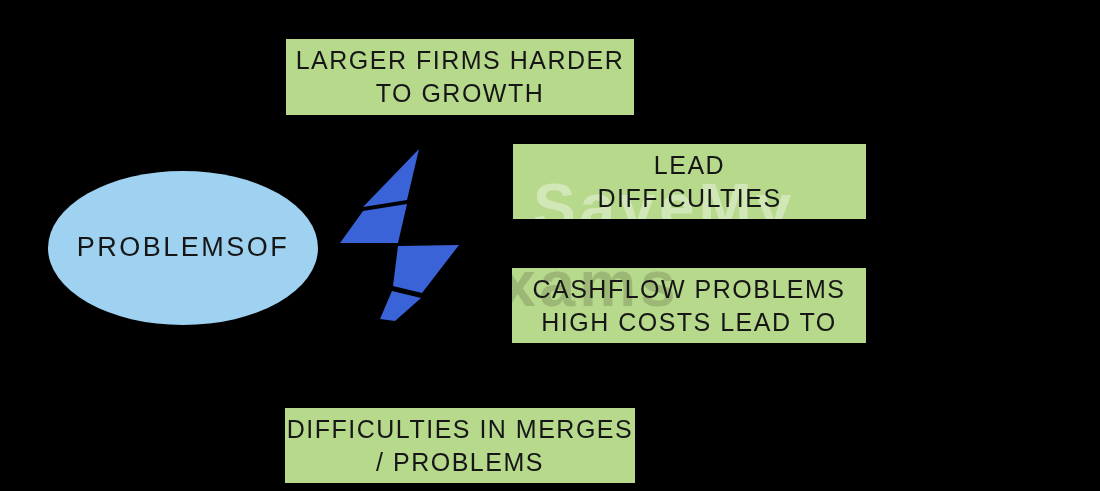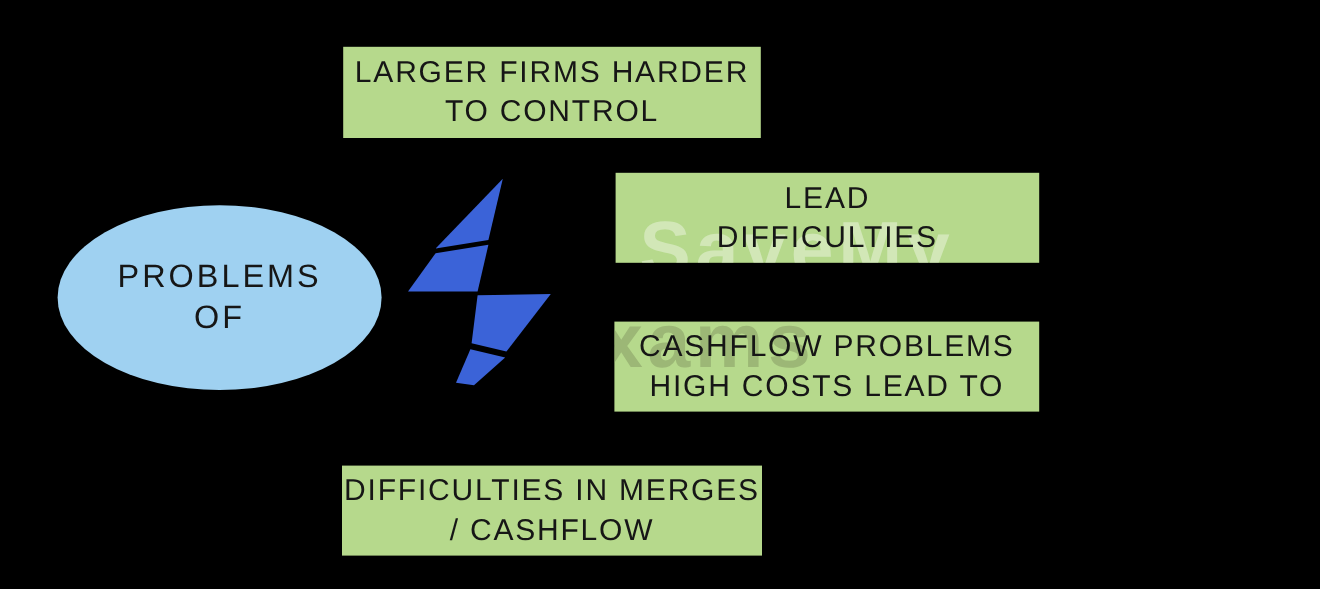--- a/index.html
+++ b/index.html
@@ -26,33 +26,33 @@
     text-align: center;
     font-size: 25px;
     letter-spacing: 1.5px;
     line-height: 1.32;
     overflow: hidden;
   }
   .green-box .line { position: relative; z-index: 2; white-space: nowrap; }
   .box-top     { left: 286px; top: 39px;  width: 348px; height: 76px; }
   .box-poor    { left: 513px; top: 144px; width: 353px; height: 75px; }
   .box-high    { left: 512px; top: 268px; width: 354px; height: 75px; align-items: center; }
-  .box-bottom  { left: 285px; top: 388px; width: 350px; height: 75px; }
+  .box-bottom  { left: 285px; top: 408px; width: 350px; height: 75px; }
 
   .ellipse {
     position: absolute;
     left: 48px;
     top: 171px;
     width: 270px;
     height: 154px;
     background: #9fd1f1;
     border-radius: 50%;
     color: #161616;
     display: flex;
-    flex-direction: column;
+    flex-direction: row;
     justify-content: center;
     align-items: center;
     text-align: center;
     font-size: 27px;
     letter-spacing: 2.5px;
     line-height: 1.25;
   }
 
   .bolt {
     position: absolute;
@@ -74,21 +74,21 @@
   .wm-savemy { left: 20px; bottom: -30px; font-size: 64px; }
   .wm-xams   { left: -12px; top: -26px; font-size: 64px; color: rgba(130,150,95,0.5); }
 </style>
 </head>
 <body>
 
 <div class="canvas">
 
   <div class="green-box box-top">
     <span class="line">LARGER FIRMS HARDER</span>
-    <span class="line">TO CONTROL</span>
+    <span class="line">TO GROWTH</span>
   </div>
 
   <div class="ellipse">
     <span class="line">PROBLEMS</span>
     <span class="line">OF</span>
   </div>
 
   <svg class="bolt" viewBox="0 0 130 180" aria-hidden="true">
     <polygon points="86,3 74,54 30,61" fill="#3b63d8"></polygon>
     <polygon points="30,65 74,58 65,97 7,97" fill="#3b63d8"></polygon>
@@ -103,16 +103,16 @@
   </div>
 
   <div class="green-box box-high">
     <span class="watermark wm-xams">xams</span>
     <span class="line">CASHFLOW PROBLEMS</span>
     <span class="line">HIGH COSTS LEAD TO</span>
   </div>
 
   <div class="green-box box-bottom">
     <span class="line">DIFFICULTIES IN MERGES</span>
-    <span class="line">/ CASHFLOW</span>
+    <span class="line">/ PROBLEMS</span>
   </div>
 
 </div>
 
 </body></html>

